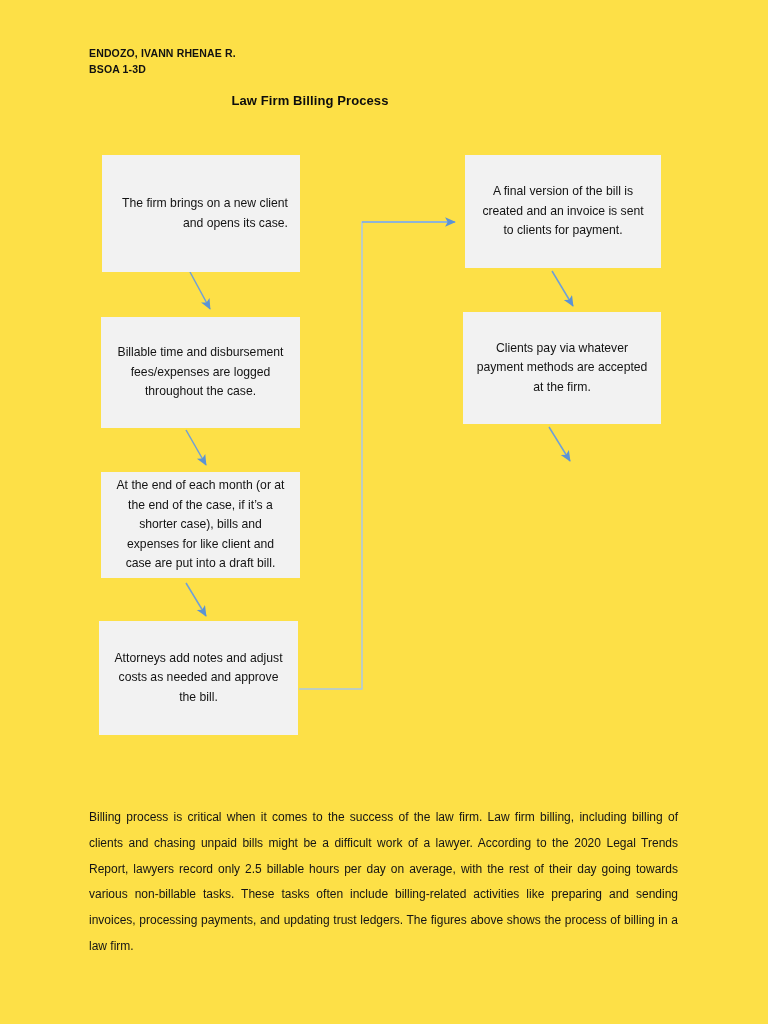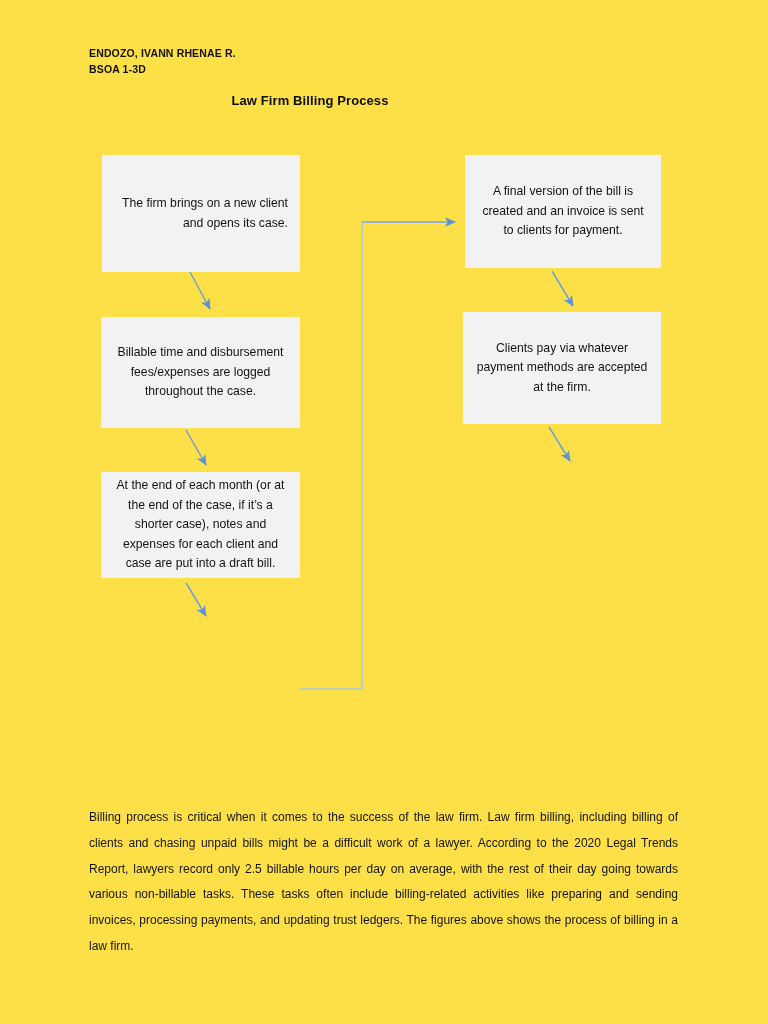--- a/index.html
+++ b/index.html
@@ -144,23 +144,26 @@
 
     <div class="node align-left" style="left:102px; top:155px; width:198px; height:117px;">
       <div class="txt">The firm brings on a new client and opens its case.</div>
     </div>
 
     <div class="node" style="left:101px; top:317px; width:199px; height:111px;">
       <div class="txt">Billable time and disbursement fees/expenses are logged throughout the case.</div>
     </div>
 
     <div class="node" style="left:101px; top:472px; width:199px; height:106px;">
-      <div class="txt">At the end of each month (or at the end of the case, if it’s a shorter case), notes and expenses for each client and case are put into a draft bill.</div>
+      <div class="txt">At the end of each month (or at the end of the case, if it’s a shorter case), bills and expenses for like client and case are put into a draft bill.</div>
     </div>
 
+    <div class="node" style="left:99px; top:621px; width:199px; height:114px;">
+      <div class="txt">Attorneys add notes and adjust costs as needed and approve the bill.</div>
+    </div>
 
     <div class="node" style="left:463px; top:312px; width:198px; height:112px;">
       <div class="txt">Clients pay via whatever payment methods are accepted at the firm.</div>
     </div>
 
     <div class="node" style="left:465px; top:155px; width:196px; height:113px;">
       <div class="txt">A final version of the bill is created and an invoice is sent to clients for payment.</div>
     </div>
 
 

